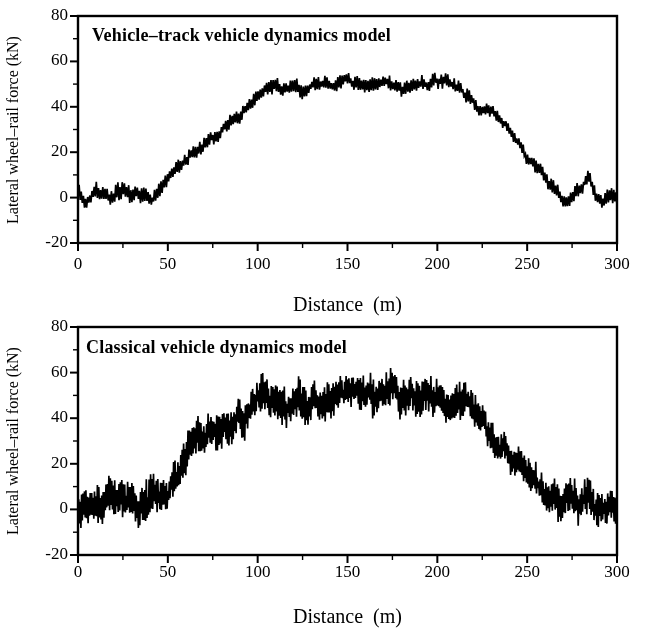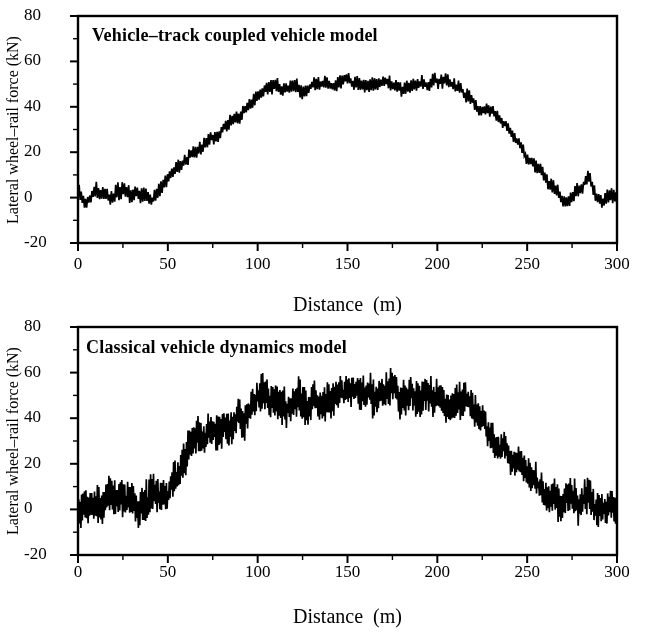--- a/index.html
+++ b/index.html
@@ -22,21 +22,21 @@
   #xlabel-0{top:293px;}
   #xlabel-1{top:605px;}
   .axis-ylabel{
     position:absolute;left:0;top:0;font-size:16px;white-space:nowrap;
     transform-origin:0 0;
   }
   #ylabel-0{transform:translate(13px,130px) rotate(-90deg) translate(-50%,-50%);}
   #ylabel-1{transform:translate(13px,441px) rotate(-90deg) translate(-50%,-50%);}
   .tick-label{position:absolute;font-size:17px;line-height:20px;}
   .tick-x{width:60px;margin-left:-30px;text-align:center;}
-  .tick-y{width:44px;}
+  .tick-y{width:44px;text-align:right;}
 </style>
 </head>
 <body>
 
 <div id="figure">
   <svg id="plot-canvas" xmlns="http://www.w3.org/2000/svg" viewBox="0 0 652 636">
       <path d="M78.0 195.0L79.1 184.9L80.2 200.0L81.2 191.7L82.3 202.8L83.4 195.8L84.5 207.7L85.5 198.9L86.6 207.7L87.7 197.0L88.8 202.5L89.9 195.5L90.9 202.3L92.0 191.0L93.1 196.9L94.2 186.8L95.2 196.4L96.3 181.7L97.4 197.9L98.5 188.1L99.6 199.1L100.6 190.2L101.7 198.7L102.8 187.1L103.9 198.9L105.0 188.8L106.0 199.0L107.1 188.8L108.2 200.5L109.3 194.7L110.3 204.6L111.4 191.2L112.5 202.6L113.6 193.5L114.7 201.6L115.7 184.9L116.8 197.3L117.9 182.2L119.0 200.1L120.0 187.0L121.1 199.1L122.2 182.2L123.3 194.2L124.4 183.3L125.4 196.6L126.5 187.0L127.6 197.1L128.7 185.2L129.7 203.0L130.8 190.2L131.9 202.2L133.0 189.5L134.1 200.2L135.1 186.6L136.2 196.1L137.3 187.7L138.4 198.9L139.4 190.9L140.5 203.2L141.6 188.2L142.7 201.8L143.8 187.6L144.8 201.0L145.9 188.5L147.0 200.9L148.1 192.1L149.1 203.6L150.2 194.5L151.3 204.6L152.4 197.7L153.5 201.4L154.5 189.9L155.6 200.6L156.7 188.9L157.8 197.8L158.8 183.7L159.9 196.1L161.0 181.4L162.1 193.0L163.2 179.9L164.2 187.4L165.3 175.5L166.4 187.2L167.5 174.2L168.6 181.3L169.6 171.4L170.7 178.0L171.8 168.5L172.9 176.8L173.9 167.3L175.0 173.9L176.1 162.1L177.2 171.8L178.3 159.7L179.3 172.7L180.4 161.1L181.5 169.9L182.6 160.5L183.6 165.7L184.7 154.8L185.8 164.6L186.9 157.0L188.0 164.9L189.0 149.6L190.1 157.7L191.2 150.4L192.3 157.2L193.3 146.3L194.4 157.5L195.5 146.8L196.6 157.7L197.7 146.9L198.7 153.5L199.8 141.9L200.9 154.5L202.0 144.7L203.0 151.8L204.1 137.9L205.2 147.4L206.3 138.2L207.4 147.3L208.4 134.0L209.5 144.6L210.6 132.4L211.7 140.1L212.8 135.0L213.8 144.3L214.9 132.1L216.0 141.5L217.1 131.9L218.1 141.9L219.2 131.3L220.3 138.2L221.4 127.2L222.5 132.4L223.5 123.9L224.6 129.3L225.7 120.8L226.8 131.5L227.8 120.1L228.9 129.6L230.0 114.8L231.1 125.4L232.2 115.9L233.2 124.1L234.3 113.9L235.4 122.5L236.5 111.5L237.5 123.3L238.6 113.5L239.7 123.7L240.8 111.7L241.9 119.8L242.9 106.0L244.0 113.1L245.1 106.1L246.2 112.4L247.2 102.9L248.3 110.2L249.4 99.2L250.5 108.7L251.6 99.7L252.6 107.8L253.7 93.8L254.8 105.3L255.9 91.6L256.9 100.8L258.0 91.4L259.1 99.6L260.2 89.5L261.3 97.7L262.3 88.4L263.4 96.4L264.5 85.5L265.6 91.9L266.6 82.8L267.7 94.4L268.8 82.1L269.9 92.0L271.0 80.1L272.0 94.4L273.1 80.0L274.2 89.0L275.3 79.9L276.4 91.1L277.4 78.0L278.5 91.9L279.6 84.2L280.7 94.6L281.7 86.3L282.8 95.6L283.9 83.3L285.0 92.5L286.1 83.4L287.1 91.6L288.2 85.7L289.3 92.7L290.4 80.5L291.4 91.7L292.5 80.5L293.6 91.1L294.7 80.2L295.8 92.2L296.8 78.5L297.9 91.9L299.0 84.8L300.1 97.5L301.1 85.2L302.2 99.1L303.3 86.6L304.4 96.3L305.5 85.5L306.5 96.2L307.6 85.6L308.7 92.8L309.8 84.5L310.8 88.8L311.9 81.9L313.0 87.4L314.1 77.4L315.2 90.1L316.2 78.8L317.3 89.2L318.4 77.0L319.5 89.6L320.6 81.5L321.6 86.7L322.7 80.8L323.8 87.3L324.9 75.8L325.9 87.7L327.0 77.4L328.1 88.7L329.2 80.9L330.3 88.7L331.3 83.2L332.4 89.3L333.5 83.2L334.6 90.5L335.6 80.3L336.7 91.2L337.8 77.1L338.9 87.5L340.0 75.4L341.0 88.5L342.1 75.6L343.2 84.3L344.3 75.1L345.3 81.4L346.4 74.3L347.5 83.5L348.6 73.2L349.7 83.2L350.7 78.4L351.8 86.7L352.9 80.8L354.0 89.8L355.0 76.8L356.1 87.4L357.2 76.1L358.3 89.9L359.4 78.0L360.4 89.8L361.5 80.7L362.6 89.3L363.7 79.8L364.7 92.4L365.8 80.2L366.9 90.2L368.0 80.8L369.1 92.0L370.1 79.4L371.2 90.1L372.3 77.4L373.4 90.8L374.5 78.2L375.5 89.4L376.6 79.2L377.7 89.8L378.8 78.4L379.8 87.0L380.9 79.7L382.0 85.8L383.1 76.5L384.2 85.9L385.2 77.7L386.3 84.1L387.4 78.8L388.5 88.3L389.5 75.6L390.6 90.4L391.7 81.3L392.8 89.2L393.9 82.7L394.9 90.4L396.0 80.2L397.1 91.7L398.2 82.1L399.2 90.7L400.3 82.4L401.4 96.7L402.5 86.9L403.6 93.9L404.6 82.6L405.7 93.8L406.8 80.7L407.9 91.7L408.9 82.8L410.0 92.7L411.1 80.4L412.2 90.9L413.3 78.8L414.3 89.3L415.4 80.7L416.5 90.6L417.6 79.1L418.6 87.8L419.7 81.3L420.8 86.7L421.9 75.0L423.0 88.9L424.0 79.4L425.1 86.8L426.2 82.5L427.3 90.1L428.4 82.1L429.4 90.8L430.5 78.9L431.6 87.4L432.7 73.8L433.7 85.5L434.8 72.8L435.9 82.7L437.0 78.5L438.1 88.8L439.1 78.9L440.2 83.9L441.3 74.6L442.4 88.6L443.4 76.8L444.5 83.4L445.6 73.4L446.7 85.3L447.8 74.3L448.8 87.1L449.9 79.3L451.0 86.5L452.1 82.0L453.1 89.2L454.2 78.3L455.3 91.4L456.4 84.6L457.5 90.9L458.5 80.5L459.6 92.7L460.7 83.0L461.8 92.4L462.8 89.1L463.9 97.8L465.0 92.6L466.1 102.5L467.2 88.5L468.2 101.4L469.3 90.3L470.4 104.0L471.5 95.1L472.5 102.7L473.6 98.4L474.7 110.0L475.8 100.1L476.9 111.6L477.9 106.1L479.0 115.4L480.1 106.0L481.2 115.4L482.3 106.9L483.3 113.1L484.4 106.4L485.5 114.3L486.6 103.5L487.6 113.1L488.7 105.3L489.8 116.7L490.9 106.7L492.0 113.7L493.0 106.1L494.1 116.4L495.2 111.2L496.3 120.6L497.3 110.8L498.4 122.0L499.5 115.3L500.6 123.5L501.7 118.0L502.7 127.9L503.8 121.2L504.9 126.0L506.0 121.3L507.0 130.9L508.1 123.4L509.2 133.6L510.3 127.9L511.4 136.9L512.4 130.6L513.5 142.0L514.6 133.0L515.7 142.9L516.7 138.4L517.8 144.7L518.9 138.3L520.0 148.2L521.1 142.4L522.1 153.0L523.2 144.6L524.3 156.1L525.4 153.8L526.4 163.8L527.5 154.7L528.6 164.5L529.7 158.0L530.8 164.1L531.8 157.9L532.9 166.5L534.0 158.4L535.1 172.5L536.1 160.5L537.2 173.1L538.3 163.9L539.4 172.8L540.5 163.7L541.5 175.2L542.6 166.8L543.7 180.4L544.8 172.5L545.9 182.7L546.9 174.3L548.0 189.3L549.1 181.0L550.2 189.7L551.2 178.7L552.3 192.4L553.4 180.2L554.5 194.0L555.6 185.7L556.6 195.4L557.7 184.7L558.8 197.9L559.9 191.6L560.9 202.2L562.0 195.8L563.1 206.4L564.2 196.3L565.3 206.3L566.3 197.4L567.4 206.1L568.5 196.3L569.6 205.9L570.6 192.5L571.7 202.2L572.8 192.1L573.9 201.2L575.0 186.0L576.0 196.2L577.1 183.0L578.2 196.3L579.3 185.6L580.3 193.2L581.4 184.3L582.5 193.6L583.6 181.8L584.7 185.0L585.7 176.0L586.8 184.5L587.9 170.8L589.0 181.7L590.0 173.1L591.1 186.5L592.2 181.8L593.3 195.0L594.4 185.4L595.4 200.8L596.5 193.7L597.6 202.1L598.7 194.1L599.8 203.6L600.8 195.0L601.9 207.7L603.0 198.6L604.1 205.5L605.1 193.1L606.2 203.7L607.3 189.5L608.4 202.5L609.5 190.4L610.5 200.2L611.6 188.2L612.7 203.3L613.8 189.7L614.8 201.5L615.9 192.4L617.0 205.5" fill="none" stroke="#000000" stroke-width="1.7" stroke-linejoin="miter"></path>
       <rect x="78" y="16" width="539" height="227" fill="none" stroke="#000000" stroke-width="2.4"></rect>
       <line x1="78" y1="243" x2="78" y2="251" stroke="#000000" stroke-width="2"></line>
       <line x1="167.83333333333331" y1="243" x2="167.83333333333331" y2="251" stroke="#000000" stroke-width="2"></line>
@@ -83,21 +83,21 @@
       <line x1="78" y1="418.20000000000005" x2="70" y2="418.20000000000005" stroke="#000000" stroke-width="2"></line>
       <line x1="78" y1="372.6" x2="70" y2="372.6" stroke="#000000" stroke-width="2"></line>
       <line x1="78" y1="327" x2="70" y2="327" stroke="#000000" stroke-width="2"></line>
       <line x1="78" y1="532.2" x2="73" y2="532.2" stroke="#000000" stroke-width="1.4"></line>
       <line x1="78" y1="486.6" x2="73" y2="486.6" stroke="#000000" stroke-width="1.4"></line>
       <line x1="78" y1="441" x2="73" y2="441" stroke="#000000" stroke-width="1.4"></line>
       <line x1="78" y1="395.4" x2="73" y2="395.4" stroke="#000000" stroke-width="1.4"></line>
       <line x1="78" y1="349.79999999999995" x2="73" y2="349.79999999999995" stroke="#000000" stroke-width="1.4"></line>
     </svg>
 
-  <div class="panel-title" id="title-0">Vehicle–track coupled vehicle model</div>
+  <div class="panel-title" id="title-0">Vehicle–track vehicle dynamics model</div>
   <div class="panel-title" id="title-1">Classical vehicle dynamics model</div>
 
   <div class="axis-ylabel" id="ylabel-0">Lateral wheel–rail force (kN)</div>
   <div class="axis-ylabel" id="ylabel-1">Lateral wheel–rail force (kN)</div>
 
   <div class="axis-xlabel" id="xlabel-0">Distance  (m)</div>
   <div class="axis-xlabel" id="xlabel-1">Distance  (m)</div>
 <div class="tick-label tick-x" style="left: 78px; top: 254px;">0</div>
     <div class="tick-label tick-x" style="left: 167.833px; top: 254px;">50</div>
     <div class="tick-label tick-x" style="left: 257.667px; top: 254px;">100</div>

